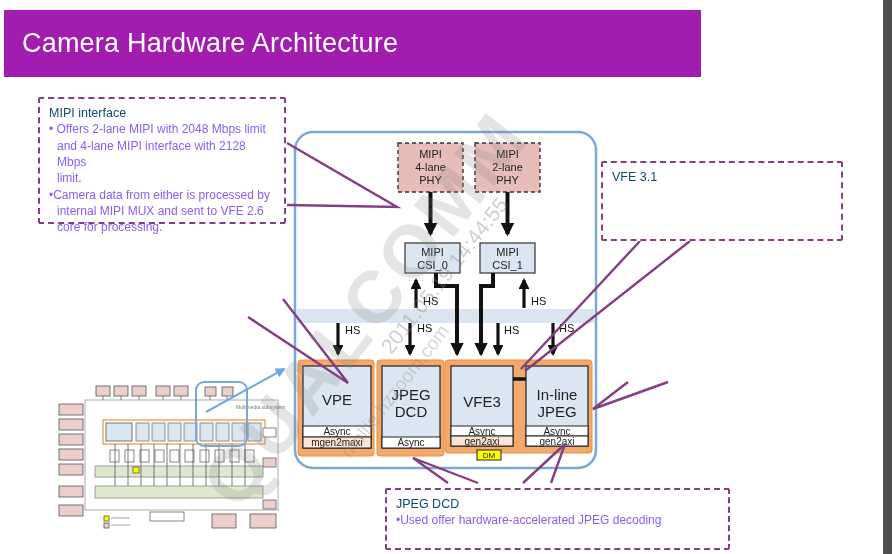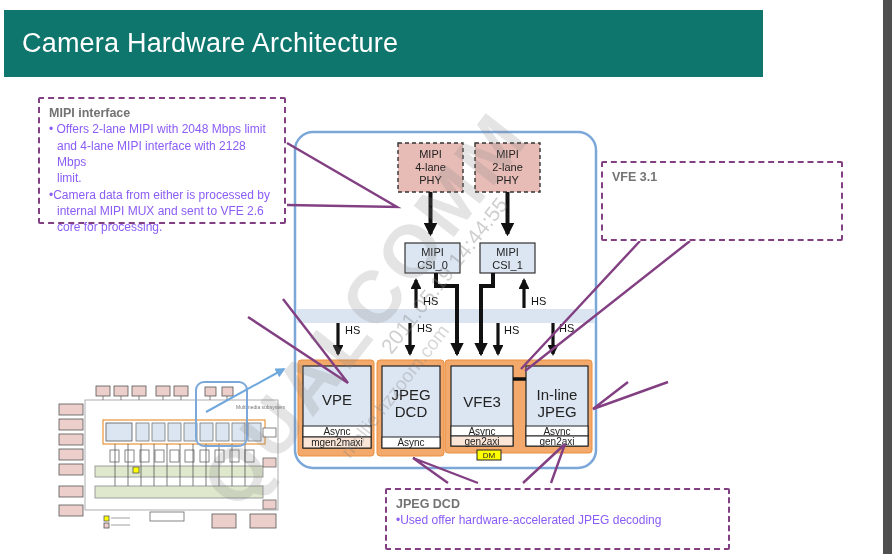--- a/index.html
+++ b/index.html
@@ -1,26 +1,26 @@
 <!DOCTYPE html>
 <html><head>
 <meta charset="utf-8">
 <style>
   html,body{margin:0;padding:0;background:#ffffff;}
   .stage{position:relative;width:892px;height:554px;background:#ffffff;overflow:hidden;
          font-family:"Liberation Sans",sans-serif;}
-  .titlebar{position:absolute;left:4px;top:10px;width:759px;height:67px;background:#0f766e;z-index:4;}
+  .titlebar{position:absolute;left:4px;top:10px;width:697px;height:67px;background:#a21caf;z-index:4;}
   .titlebar .t{color:#ffffff;font-size:27px;line-height:67px;padding-left:18px;letter-spacing:.2px;}
   .edgebar{position:absolute;right:0;top:0;width:9px;height:554px;background:#4f4f4f;z-index:6;}
   svg{position:absolute;left:0;top:0;}
   #diagram-svg{z-index:1;}
   #watermark-svg{z-index:2;pointer-events:none;}
   .callout{position:absolute;z-index:3;background:#ffffff;border:2px dashed #823f82;border-radius:2px;
            padding:6px 6px 6px 9px;box-sizing:border-box;}
-  .co-title{font-size:12.5px;font-weight:bold;color:#737373;line-height:1.3;}
+  .co-title{font-size:12.5px;font-weight:normal;color:#0c4a6e;line-height:1.3;}
   .co-body{font-size:12px;line-height:1.36;color:#8b5cf6;white-space:pre-wrap;
            padding-left:8px;text-indent:-8px;}
   text{font-family:"Liberation Sans",sans-serif;}
 </style>
 </head>
 <body>
 
 <div class="stage">
 
   <svg id="diagram-svg" width="892" height="554" viewBox="0 0 892 554">

